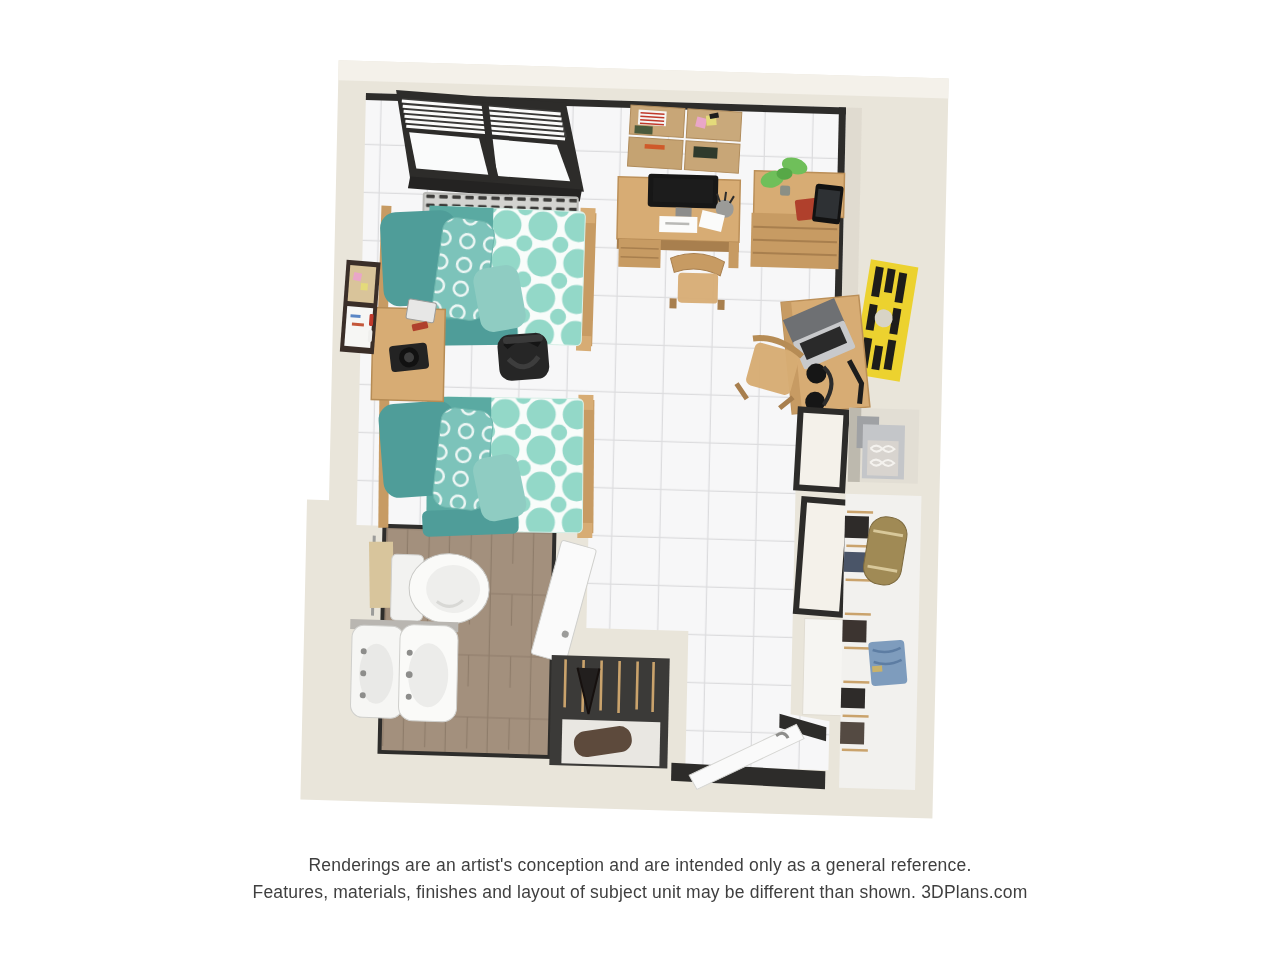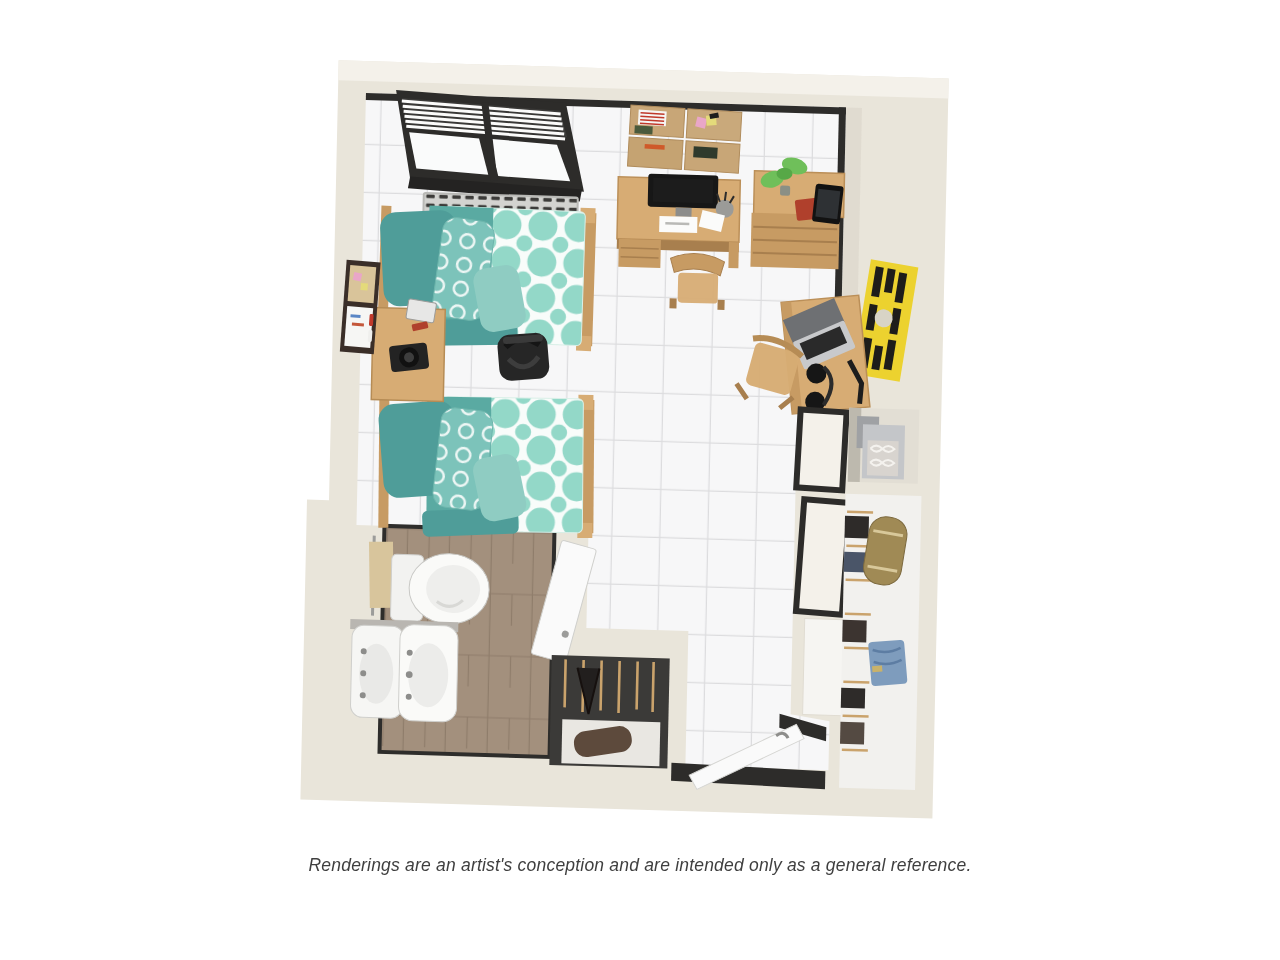--- a/index.html
+++ b/index.html
@@ -1,17 +1,17 @@
 <!DOCTYPE html>
 <html style="--c-page: #ffffff; --c-wall: #e9e5da; --c-wall-light: #f4f1ea; --c-wall-shadow: #d9d4c8; --c-floor: #f7f7f8; --c-grout: #dcdcde; --c-bath-floor: #a3907d; --c-bath-grout: #8f7d6b; --c-trim-dark: #2d2c2a; --c-wood: #d7ac74; --c-wood-mid: #c79b63; --c-wood-dark: #a87f4e; --c-teal-dark: #4f9d99; --c-teal-mid: #5aaaa2; --c-teal-light: #8fccc2; --c-teal-ring: #7cc3ba; --c-mint: #93d8c8; --c-quilt-white: #f8fcfa; --c-closet-dark: #3b3a38; --c-door-white: #fafafa; --c-poster-yellow: #ecd22f; --c-plant-green: #6fbf5a; --c-book-red: #b0402c; --c-denim-blue: #7e9cbd; --c-duffel-tan: #a08a55; --c-duffel-brown: #5d4a3c; --c-towel-tan: #d8c59c; --c-metal-gray: #c8c9cb; --c-screen-black: #1c1c1c;"><head>
 <meta charset="utf-8">
 <style>
   html,body{margin:0;padding:0;width:1280px;height:960px;background:#fff;overflow:hidden;
             font-family:"Liberation Sans", sans-serif;}
-  #stage{position:relative;width:1280px;height:960px;background:var(--c-page,#fff);font-style:italic;}
+  #stage{position:relative;width:1280px;height:960px;background:var(--c-page,#fff);}
   svg{display:block}
   .disclaimer{position:absolute;left:0;right:0;top:852px;text-align:center;color:#3f3f3f;
               font-size:17.5px;line-height:27px;letter-spacing:.2px;}
   
   .f-wall{fill:var(--c-wall)}
   .f-wall-light{fill:var(--c-wall-light)}
   .f-wall-shadow{fill:var(--c-wall-shadow)}
   .f-floor{fill:var(--c-floor)}
   .s-grout{stroke:var(--c-grout);stroke-width:1.4}
   .f-bath{fill:var(--c-bath-floor)}
@@ -321,14 +321,15 @@
         <rect x="884" y="624" width="36" height="44" rx="4" class="f-denim"></rect>
         <path d="M888 632 q14 6 28 0 M888 644 q14 6 28 0" fill="none" stroke="#5d7da3" stroke-width="2.5"></path>
         <rect x="886" y="648" width="10" height="6" fill="#c9b26a"></rect>
       </g>
     </g>
   </g>
 </svg>
 
 <div class="disclaimer">
   <div>Renderings are an artist's conception and are intended only as a general reference.</div>
+  <div>Features, materials, finishes and layout of subject unit may be different than shown. 3DPlans.com</div>
 </div>
 </div>
 
 </body></html>

